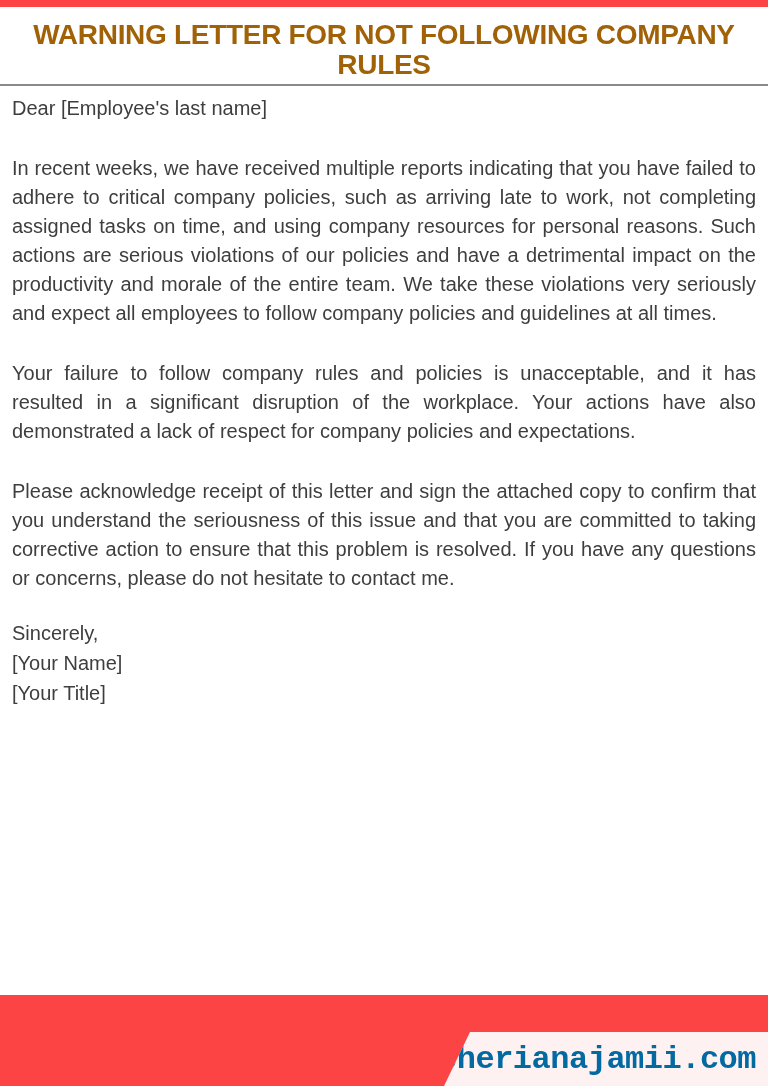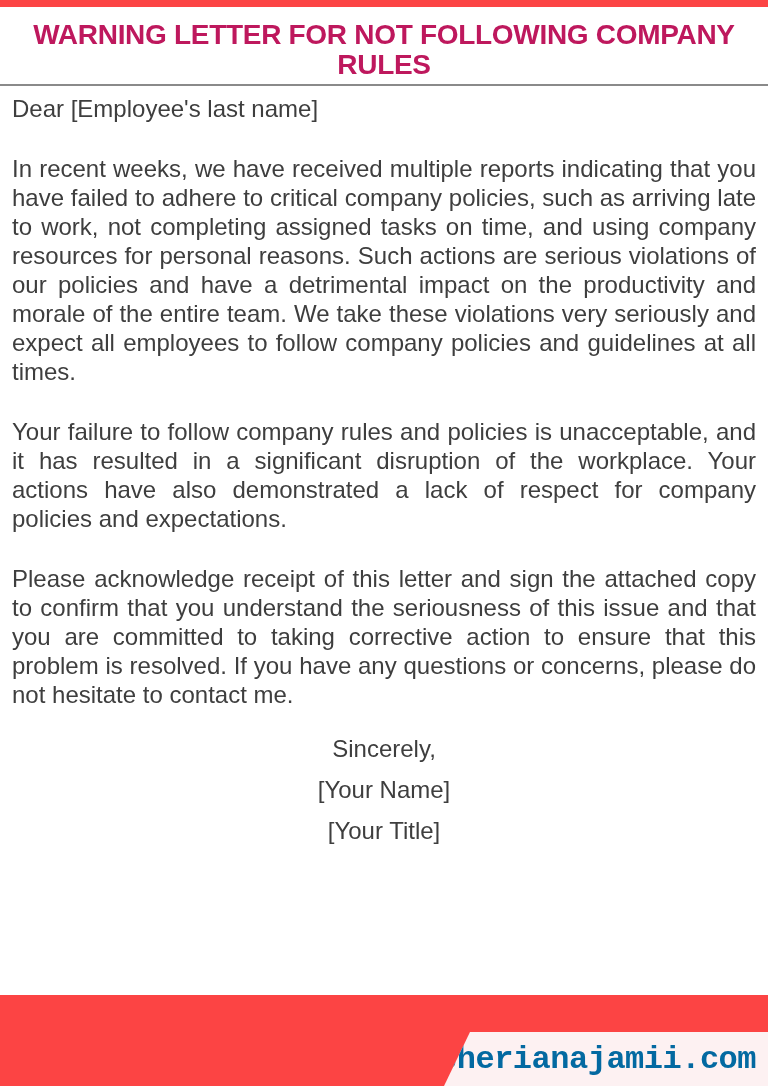--- a/index.html
+++ b/index.html
@@ -19,44 +19,44 @@
     background: #fc4444;
   }
   .letter-title {
     margin: 13px 10px 4px;
     padding-top: 7px;
     text-align: center;
     font-size: 28px;
     line-height: 30px;
     font-weight: 800;
     letter-spacing: -0.3px;
-    color: #be185d;
+    color: #a16207;
     font-family: "Liberation Sans", sans-serif;
   }
   .title-divider {
     height: 2px;
     background: #8a8a8a;
     border: none;
     margin: 0;
   }
   .letter-body {
     padding: 8px 12px 0 12px;
     color: #3e3e3e;
-    font-size: 24px;
+    font-size: 20px;
     line-height: 29px;
   }
   .letter-body p {
     margin: 0 0 31px 0;
     text-align: justify;
   }
   .letter-body p.salutation { text-align: left; }
   .closing { margin-top: -6px; }
   .closing .closing-line {
-    margin: 11px;
-    text-align: center;
+    margin: 0;
+    text-align: left;
     line-height: 30px;
   }
   .footer-band {
     position: absolute;
     left: 0; right: 0; bottom: 0;
     height: 91px;
     background: #fc4444;
   }
   .footer-plate {
     position: absolute;

